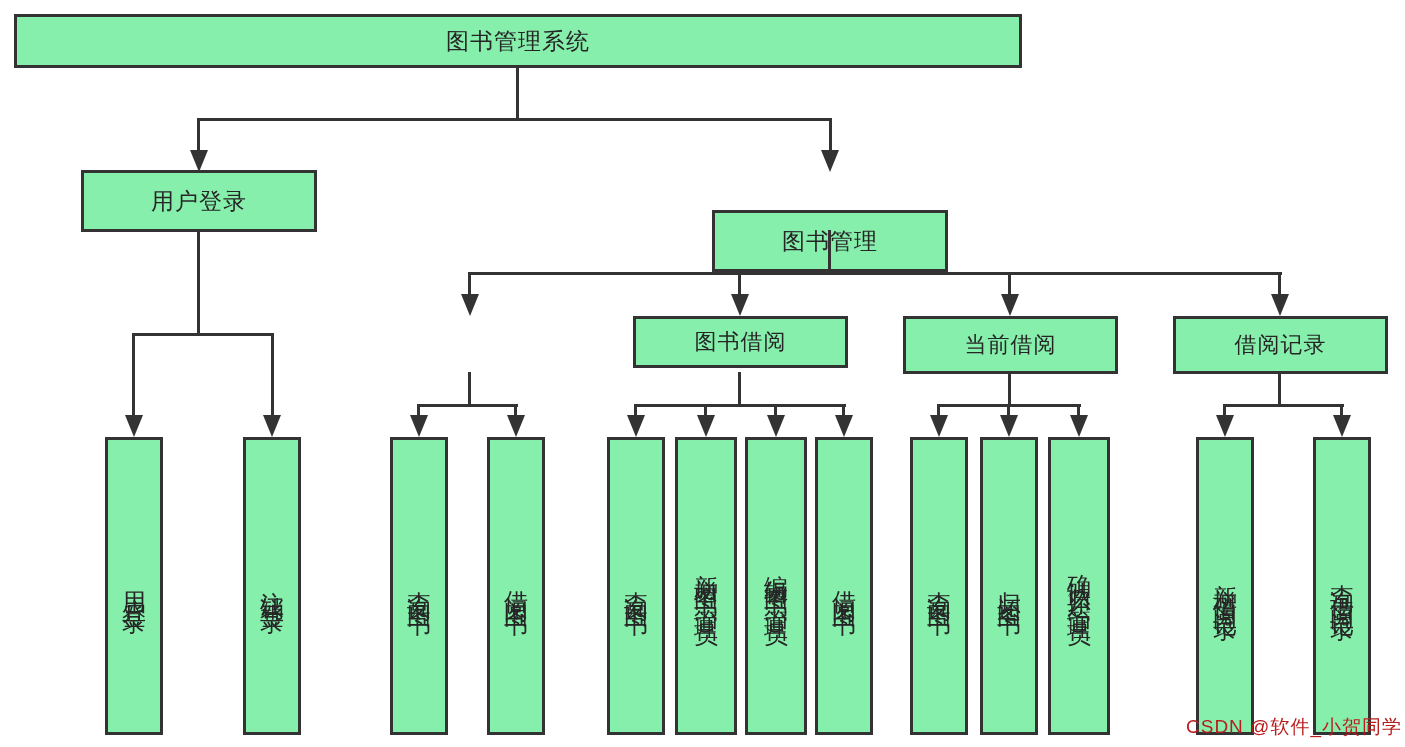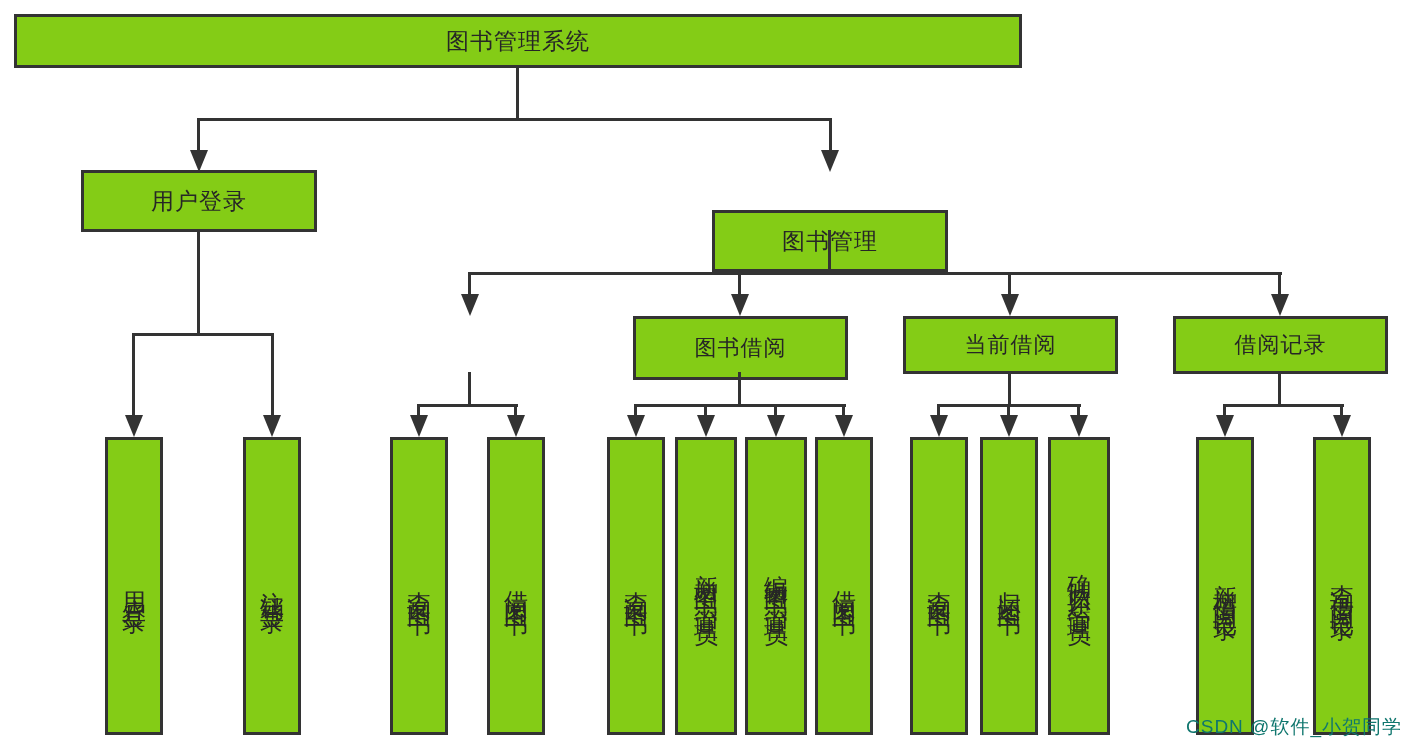--- a/index.html
+++ b/index.html
@@ -1,28 +1,28 @@
 <!DOCTYPE html>
 <html><head>
 <meta charset="utf-8">
 <style>
   html,body{margin:0;padding:0;background:#ffffff;}
   body{font-family:"Liberation Sans","DejaVu Sans",sans-serif;}
   #canvas{position:relative;width:1405px;height:747px;background:#ffffff;overflow:hidden;}
-  .node{position:absolute;box-sizing:border-box;border:3px solid #333333;background:#84cc16;
+  .node{position:absolute;box-sizing:border-box;border:3px solid #333333;background:#86efac;
         display:flex;align-items:center;justify-content:center;color:#262626;}
   .h-node span{font-size:23px;letter-spacing:1px;white-space:nowrap;}
   .l3-node span{font-size:22px;}
   .leaf .vtext{writing-mode:vertical-rl;text-orientation:mixed;font-size:24px;
         letter-spacing:7px;line-height:1;white-space:nowrap;}
   .vline{position:absolute;width:3px;background:#333333;}
   .hline{position:absolute;height:3px;background:#333333;}
   .arrow{position:absolute;width:0;height:0;border-left:9px solid transparent;
         border-right:9px solid transparent;border-top:22px solid #333333;}
-  .watermark{position:absolute;left:1186px;top:714px;font-size:19px;color:#0f766e;
+  .watermark{position:absolute;left:1186px;top:714px;font-size:19px;color:#b91c1c;
         letter-spacing:1px;white-space:nowrap;z-index:10;}
 </style>
 </head>
 <body>
 
 <div id="canvas">
 
   <div class="node h-node" style="left:14px;top:14px;width:1008px;height:54px;">
     <span>图书管理系统</span>
   </div>
@@ -52,21 +52,21 @@
   <div class="hline" style="left:468px;top:272px;width:814px;"></div>
   <div class="vline" style="left:468px;top:272px;height:25px;"></div>
   <div class="vline" style="left:738px;top:272px;height:25px;"></div>
   <div class="vline" style="left:1008px;top:272px;height:25px;"></div>
   <div class="vline" style="left:1278px;top:272px;height:25px;"></div>
   <div class="arrow" style="left:461px;top:294px;"></div>
   <div class="arrow" style="left:731px;top:294px;"></div>
   <div class="arrow" style="left:1001px;top:294px;"></div>
   <div class="arrow" style="left:1271px;top:294px;"></div>
 
-  <div class="node h-node l3-node" style="left:633px;top:316px;width:215px;height:64px;">
+  <div class="node h-node l3-node" style="left:633px;top:316px;width:215px;height:52px;">
     <span>图书借阅</span>
   </div>
   <div class="node h-node l3-node" style="left:903px;top:316px;width:215px;height:58px;">
     <span>当前借阅</span>
   </div>
   <div class="node h-node l3-node" style="left:1173px;top:316px;width:215px;height:58px;">
     <span>借阅记录</span>
   </div>
 
   <div class="vline" style="left:468px;top:372px;height:35px;"></div>

